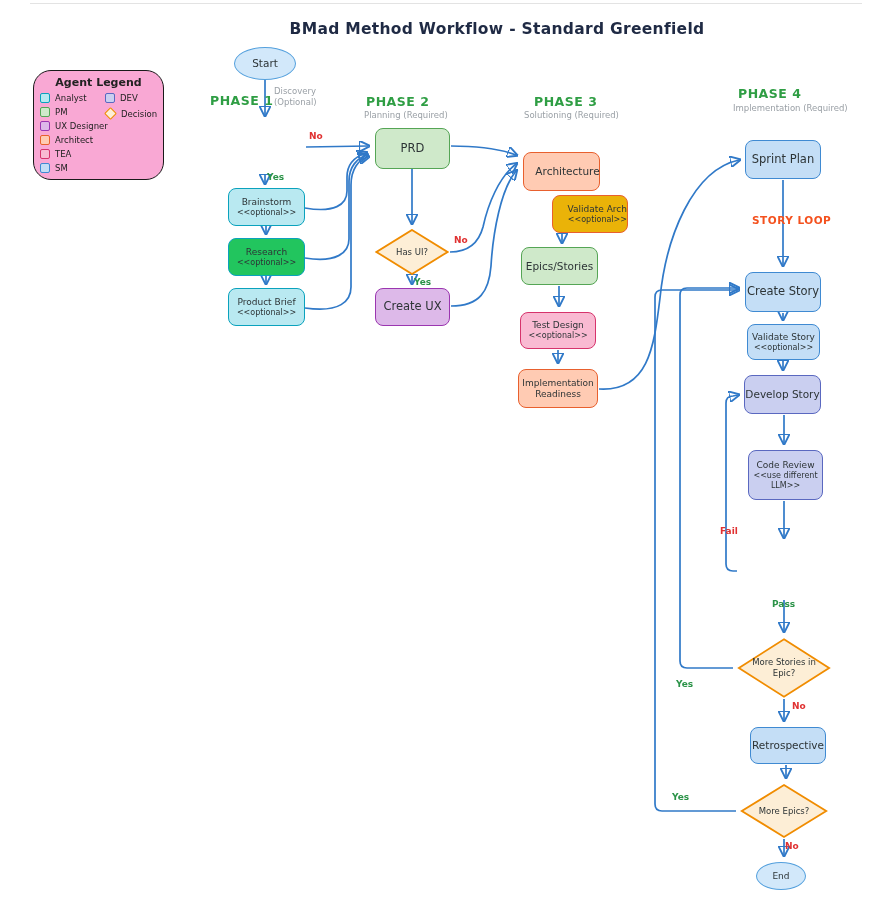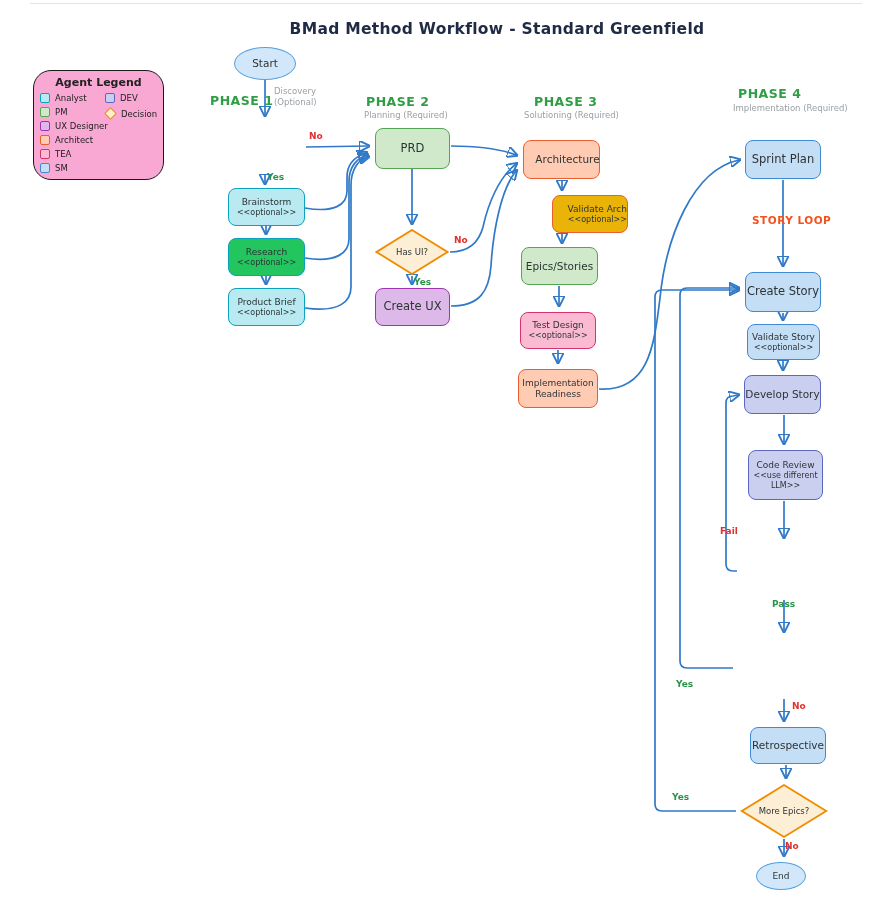--- a/index.html
+++ b/index.html
@@ -148,21 +148,21 @@
     <svg class="dsvg" viewBox="0 0 100 100" preserveAspectRatio="none">
       <polygon points="50,2 98,50 50,98 2,50" vector-effect="non-scaling-stroke" style="fill: rgb(253, 238, 214); stroke: rgb(240, 140, 0);"></polygon>
     </svg>
     <span class="dlabel">Has UI?</span>
   </div>
 
   <div class="node rectn" style="left: 375px; top: 288px; width: 75px; height: 38px; background: rgb(221, 185, 233); border-color: rgb(155, 54, 176);">
     <span class="nl">Create UX</span>
   </div>
 
-  <div class="node rectn" style="left: 523px; top: 140px; width: 77px; height: 39px; background: rgb(255, 203, 179); border-color: rgb(232, 96, 46); padding-left: 12px;">
+  <div class="node rectn" style="left: 523px; top: 152px; width: 77px; height: 39px; background: rgb(255, 203, 179); border-color: rgb(232, 96, 46); padding-left: 12px;">
     <span class="nl mid">Architecture</span>
   </div>
   <div class="node rectn" style="left: 552px; top: 195px; width: 76px; height: 38px; background: #eab308; border-color: rgb(232, 96, 46); align-items: flex-end;">
     <span class="nl sm">Validate Arch</span>
     <span class="ns">&lt;&lt;optional&gt;&gt;</span>
   </div>
   <div class="node rectn" style="left: 521px; top: 247px; width: 77px; height: 38px; background: rgb(207, 233, 202); border-color: rgb(85, 165, 85);">
     <span class="nl mid">Epics/Stories</span>
   </div>
   <div class="node rectn" style="left: 520px; top: 312px; width: 76px; height: 37px; background: rgb(249, 186, 210); border-color: rgb(214, 51, 108);">
@@ -185,20 +185,26 @@
   </div>
   <div class="node rectn" style="left: 744px; top: 375px; width: 77px; height: 39px; background: rgb(202, 207, 240); border-color: rgb(90, 104, 192);">
     <span class="nl mid">Develop Story</span>
   </div>
   <div class="node rectn" style="left: 748px; top: 450px; width: 75px; height: 50px; background: rgb(202, 207, 240); border-color: rgb(90, 104, 192);">
     <span class="nl sm">Code Review</span>
     <span class="ns">&lt;&lt;use different LLM&gt;&gt;</span>
   </div>
 
 
+  <div class="node diamond" style="left:737px;top:638px;width:94px;height:60px;">
+    <svg class="dsvg" viewBox="0 0 100 100" preserveAspectRatio="none">
+      <polygon points="50,2 98,50 50,98 2,50" vector-effect="non-scaling-stroke" style="fill: rgb(253, 238, 214); stroke: rgb(240, 140, 0);"></polygon>
+    </svg>
+    <span class="dlabel">More Stories in Epic?</span>
+  </div>
 
   <div class="node rectn" style="left: 750px; top: 727px; width: 76px; height: 37px; background: rgb(196, 222, 246); border-color: rgb(63, 138, 210);">
     <span class="nl mid">Retrospective</span>
   </div>
 
   <div class="node diamond" style="left:740px;top:784px;width:88px;height:54px;">
     <svg class="dsvg" viewBox="0 0 100 100" preserveAspectRatio="none">
       <polygon points="50,2 98,50 50,98 2,50" vector-effect="non-scaling-stroke" style="fill: rgb(253, 238, 214); stroke: rgb(240, 140, 0);"></polygon>
     </svg>
     <span class="dlabel">More Epics?</span>

